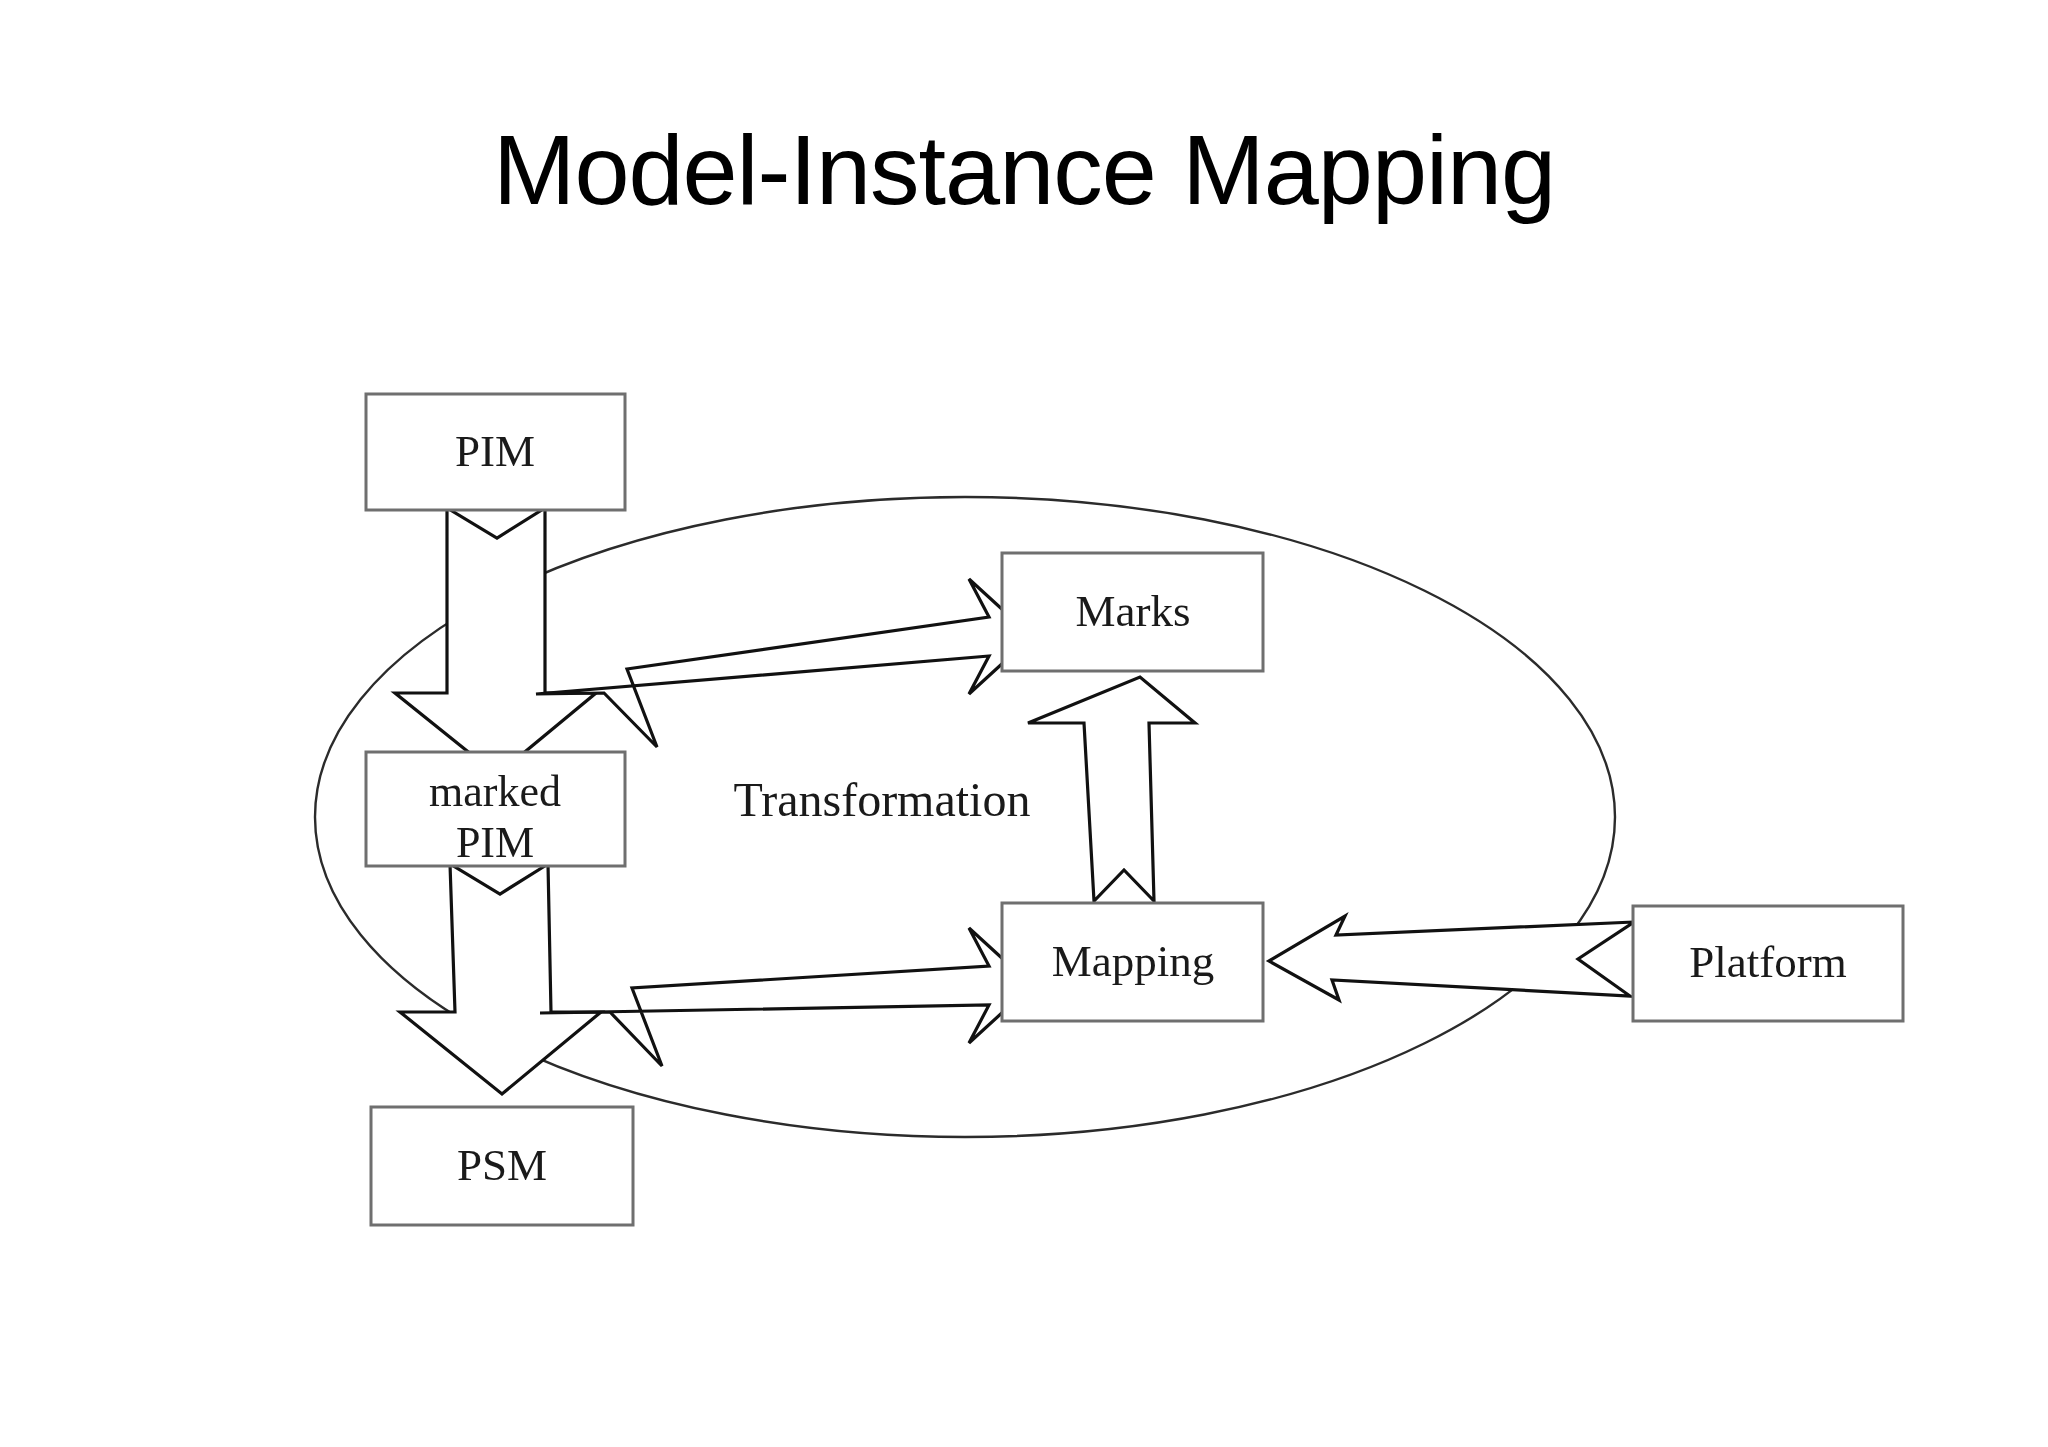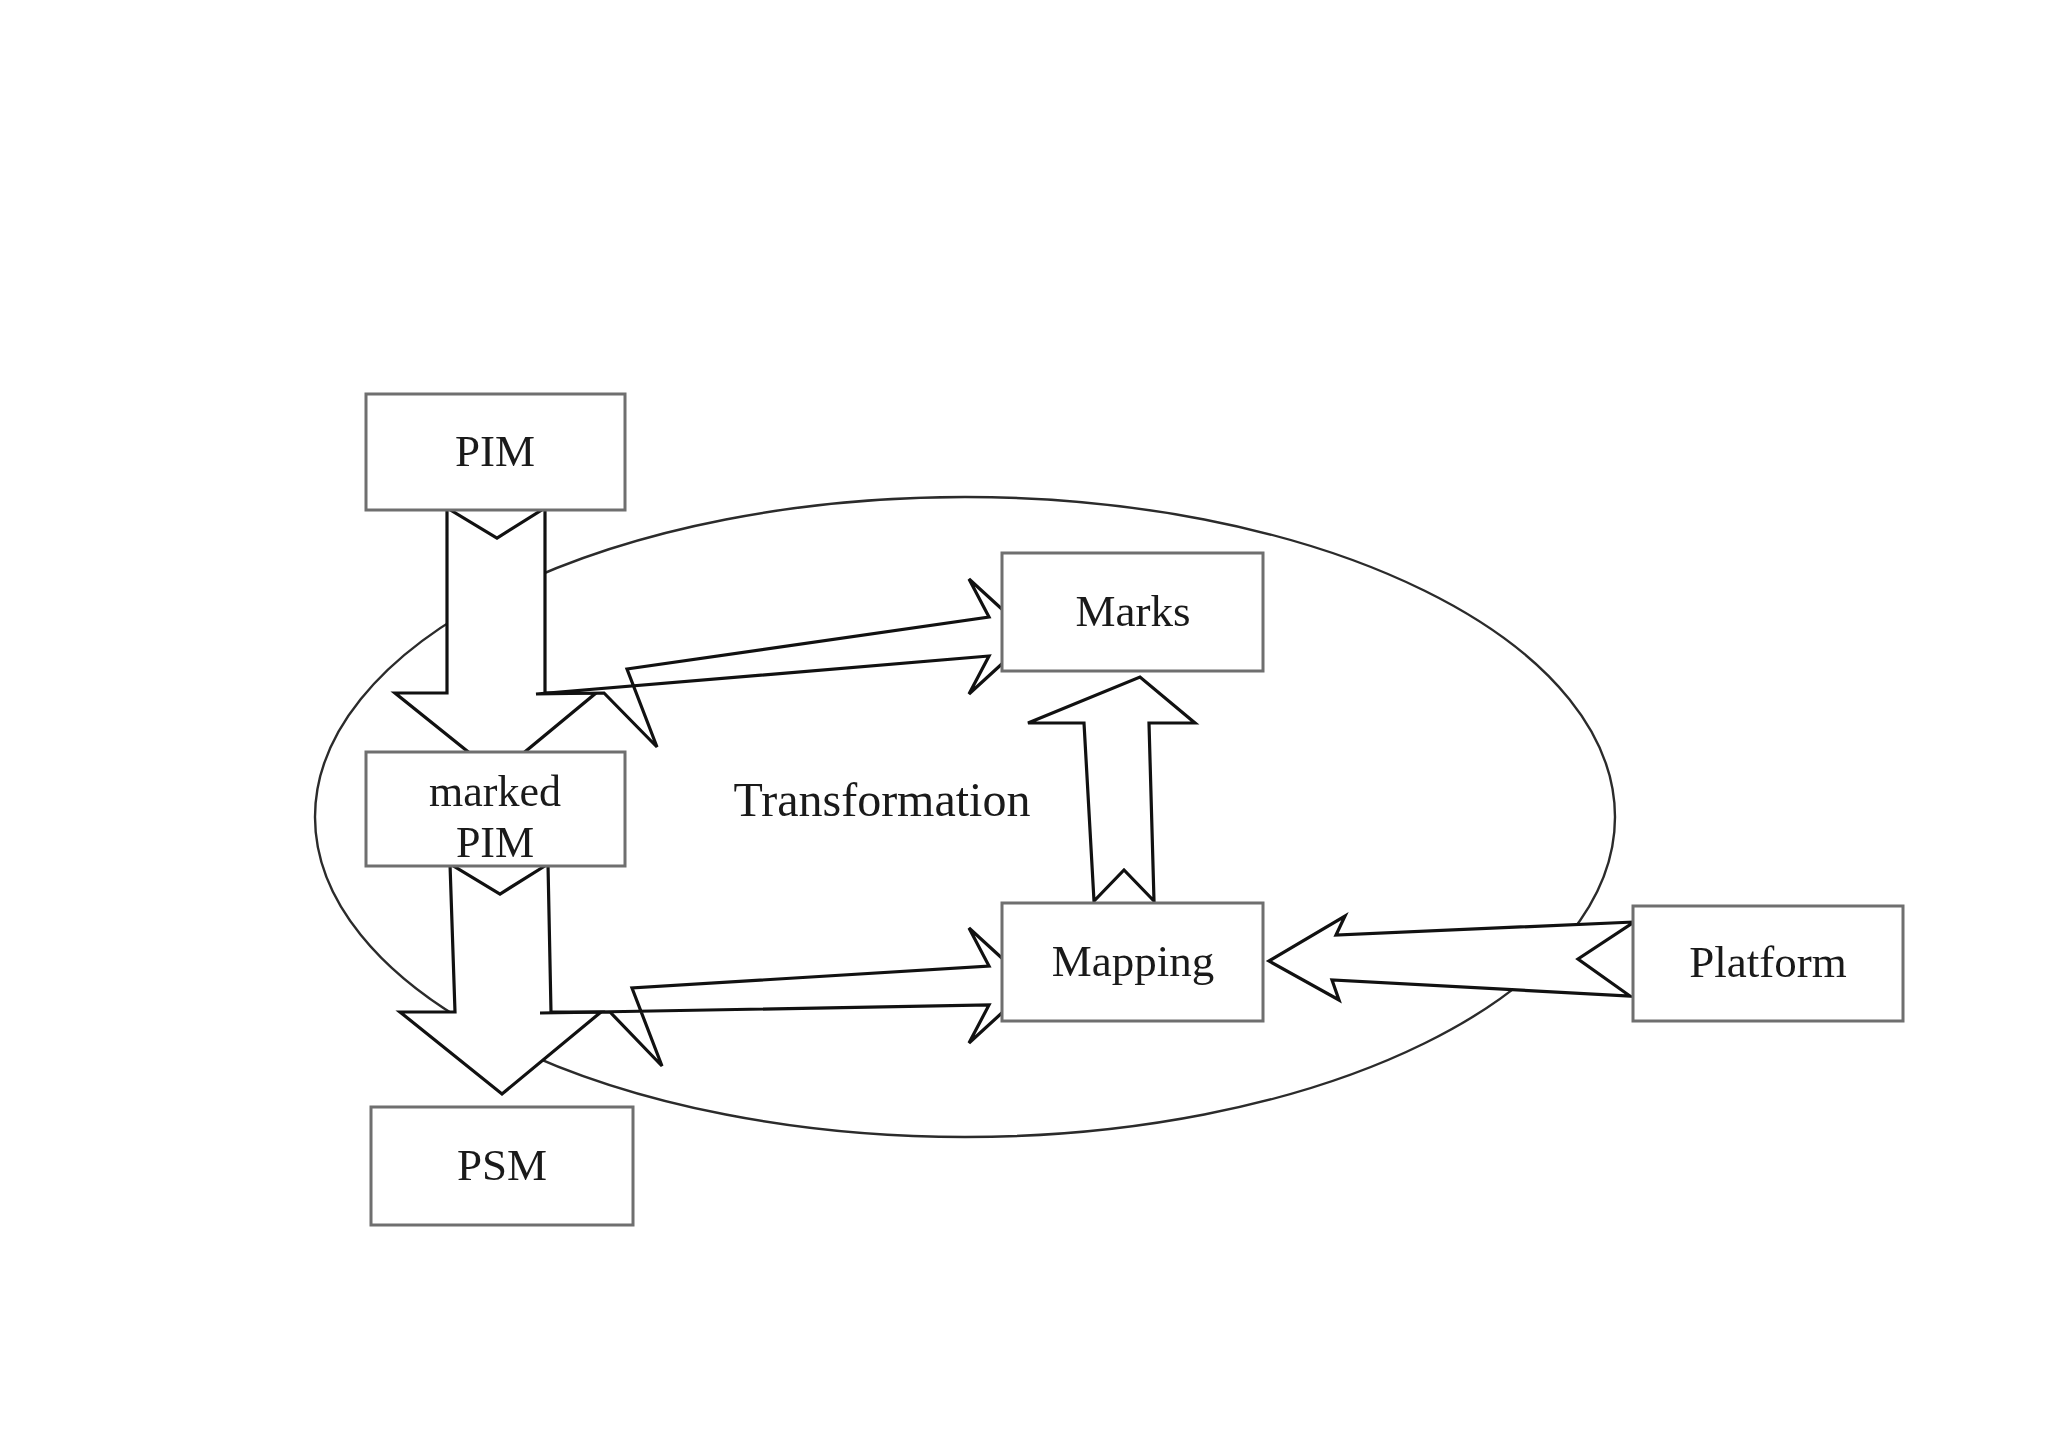--- a/index.html
+++ b/index.html
@@ -75,20 +75,21 @@
     stroke: #111111;
     stroke-width: 3.2;
     stroke-linejoin: miter;
   }
 </style>
 </head>
 <body>
 
 <div id="slide">
 
+  <div id="slide-title">Model-Instance Mapping</div>
 
   <svg id="figure" viewBox="0 0 2048 1447">
 
     <ellipse class="ellipse-shape" cx="965" cy="817" rx="650" ry="320"></ellipse>
 
     <path class="block-arrow" d="M 447 508
              L 447 693
              L 395 693
              L 497 775
              L 596 693

